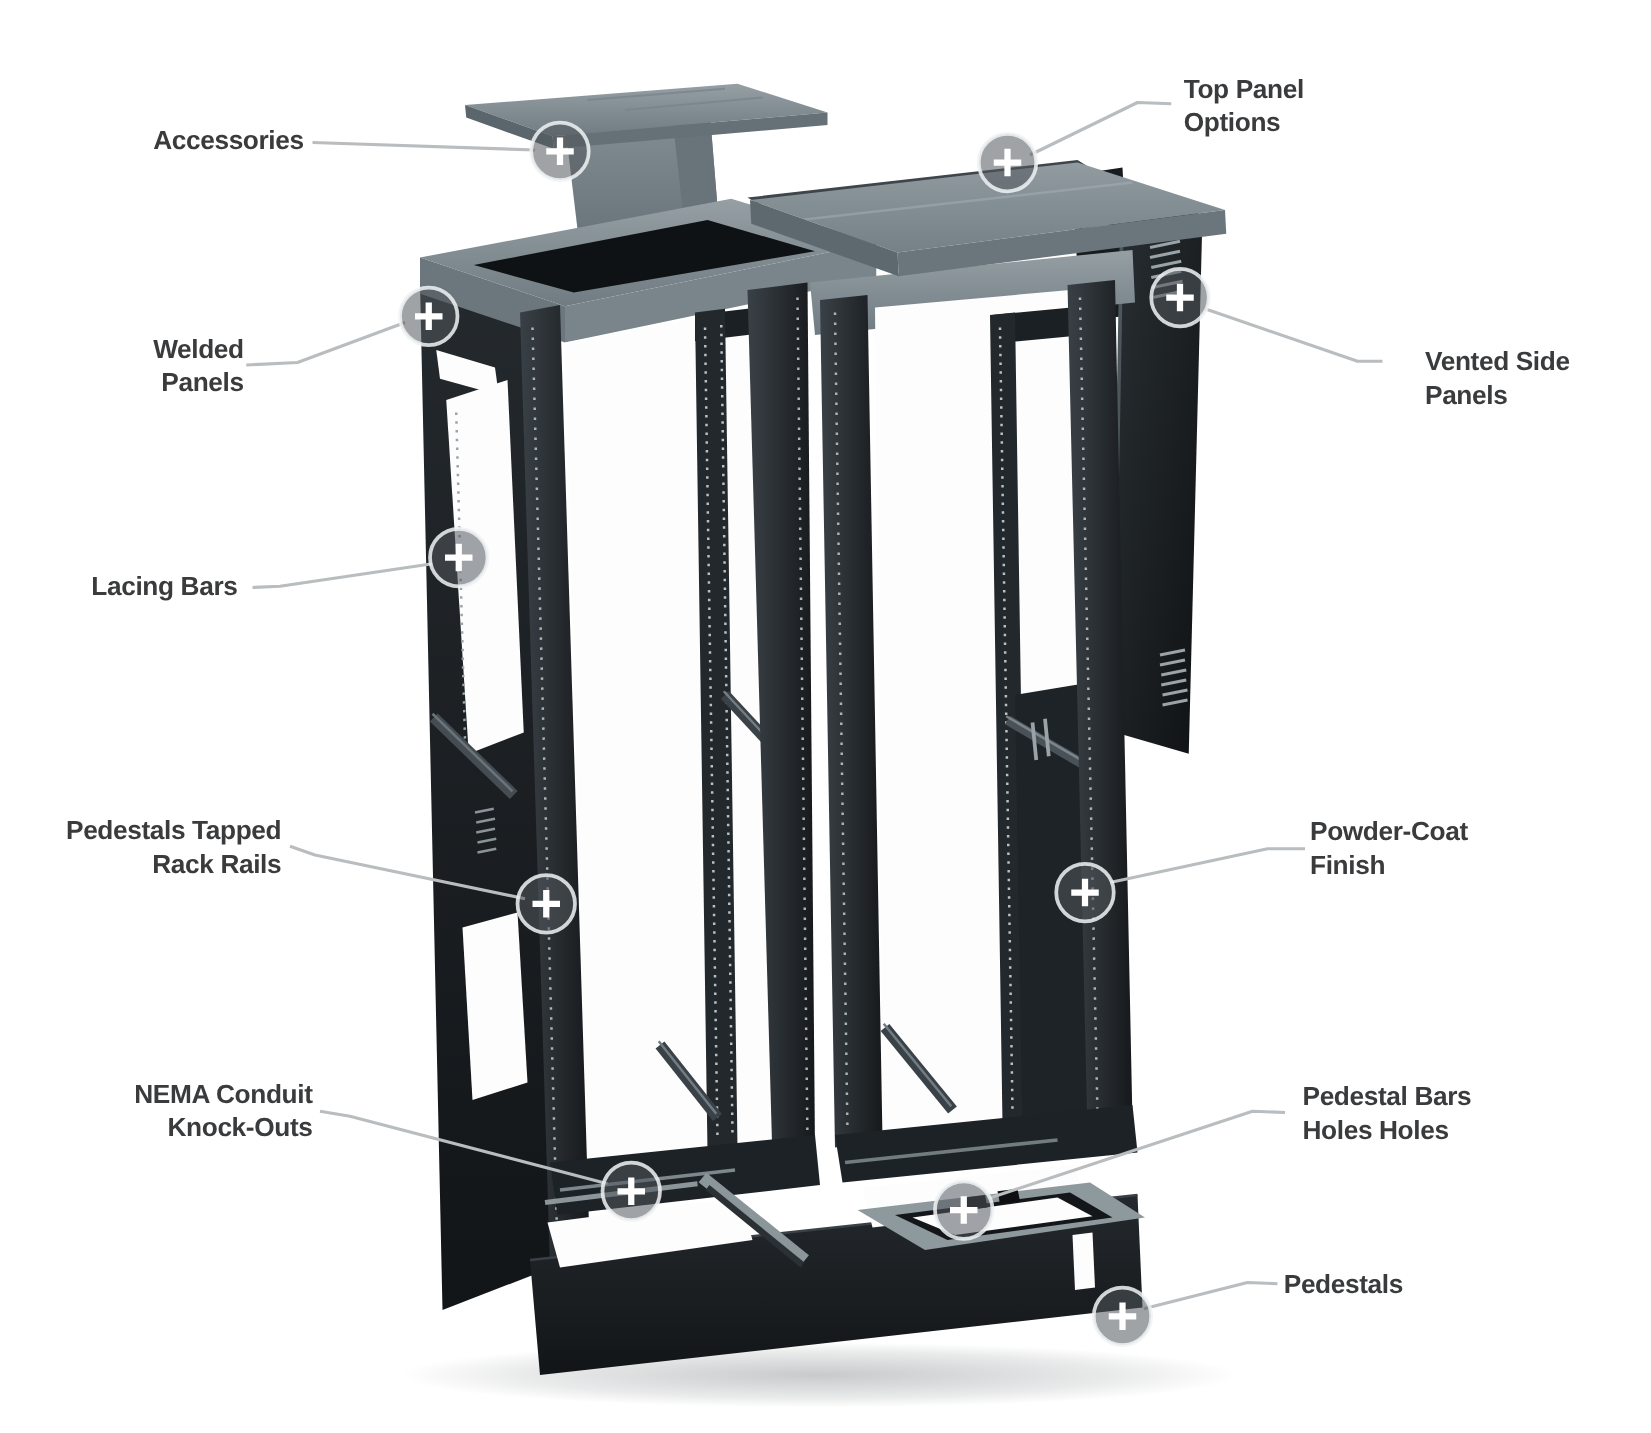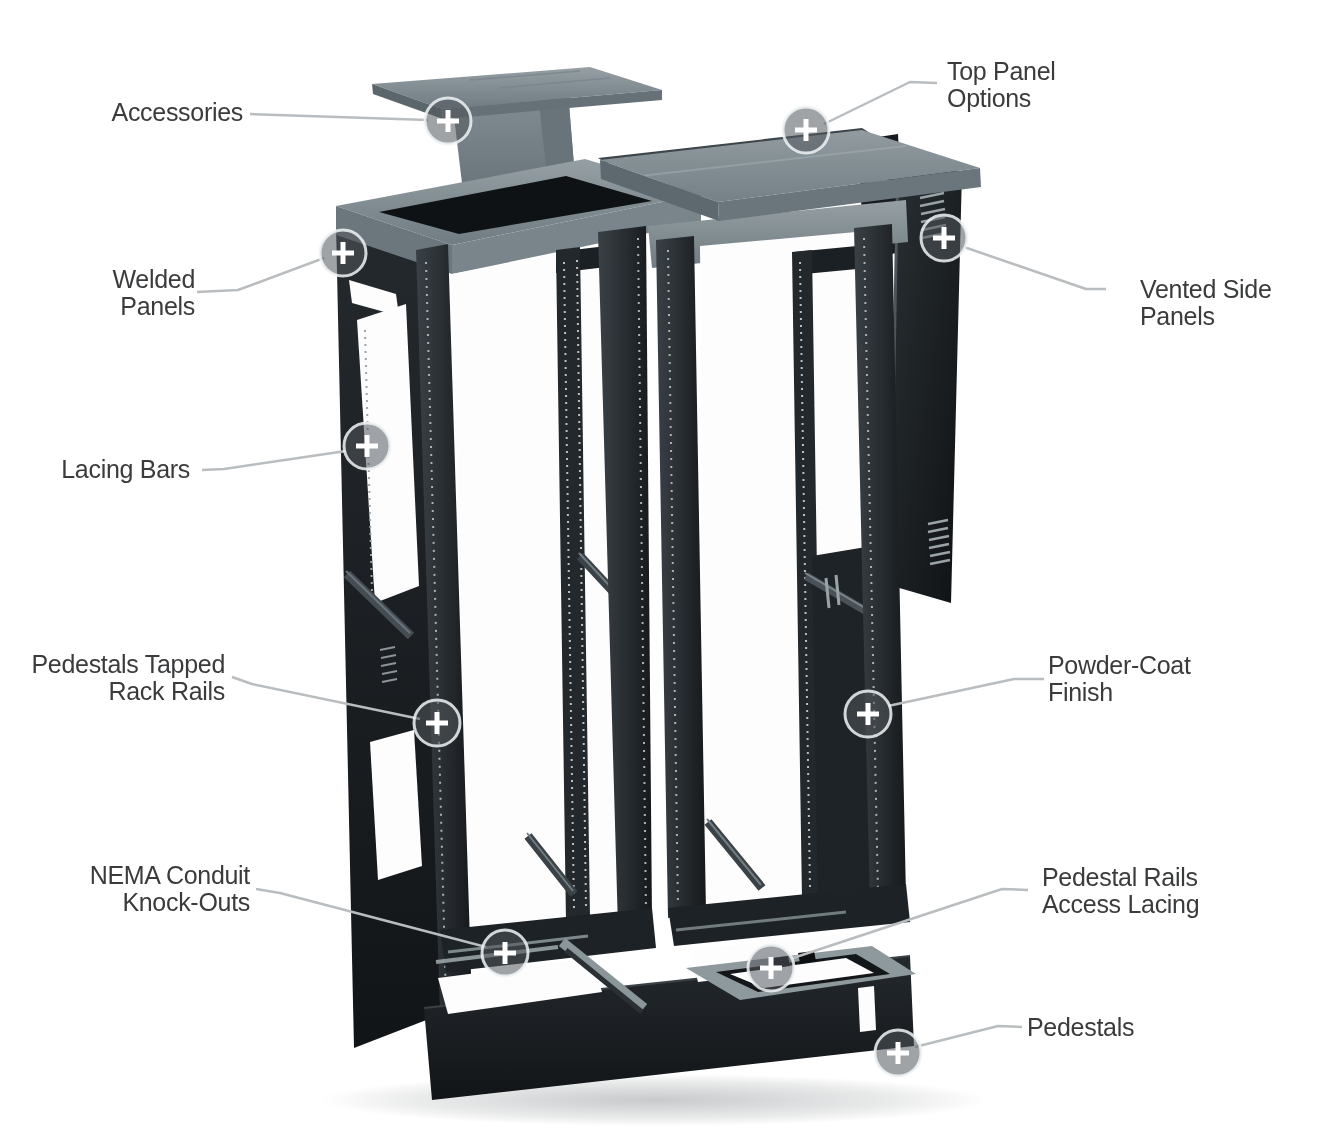--- a/index.html
+++ b/index.html
@@ -1,20 +1,20 @@
 <!DOCTYPE html>
 <html><head>
 <meta charset="utf-8">
 <style>
   html,body{margin:0;padding:0;background:#ffffff;}
   body{width:1321px;height:1146px;position:relative;overflow:hidden;
        font-family:"Liberation Sans",sans-serif;}
   .stage{position:absolute;inset:0;width:1321px;height:1146px;}
   svg.illustration{position:absolute;left:0;top:0;}
-  .callout{position:absolute;color:#3a3b3d;font-size:25px;font-weight:normal;
+  .callout{position:absolute;color:#3a3b3d;font-size:21px;font-weight:bold;
            line-height:27px;letter-spacing:-0.3px;white-space:nowrap;}
   .callout span{display:block;}
   .align-right{text-align:right;}
   .align-left{text-align:left;}
 </style>
 </head>
 <body>
 
 <div class="stage">
 
@@ -261,20 +261,20 @@
   </div>
   <div class="callout align-left" style="left:1048px;top:652px;">
     <span>Powder-Coat</span>
     <span>Finish</span>
   </div>
   <div class="callout align-right" style="right:1071px;top:862px;">
     <span>NEMA Conduit</span>
     <span>Knock-Outs</span>
   </div>
   <div class="callout align-left" style="left:1042px;top:864px;">
-    <span>Pedestal Rails</span>
-    <span>Access Lacing</span>
+    <span>Pedestal Bars</span>
+    <span>Holes Holes</span>
   </div>
   <div class="callout align-left" style="left:1027px;top:1014px;">
     <span>Pedestals</span>
   </div>
 
 </div>
 
 </body></html>

